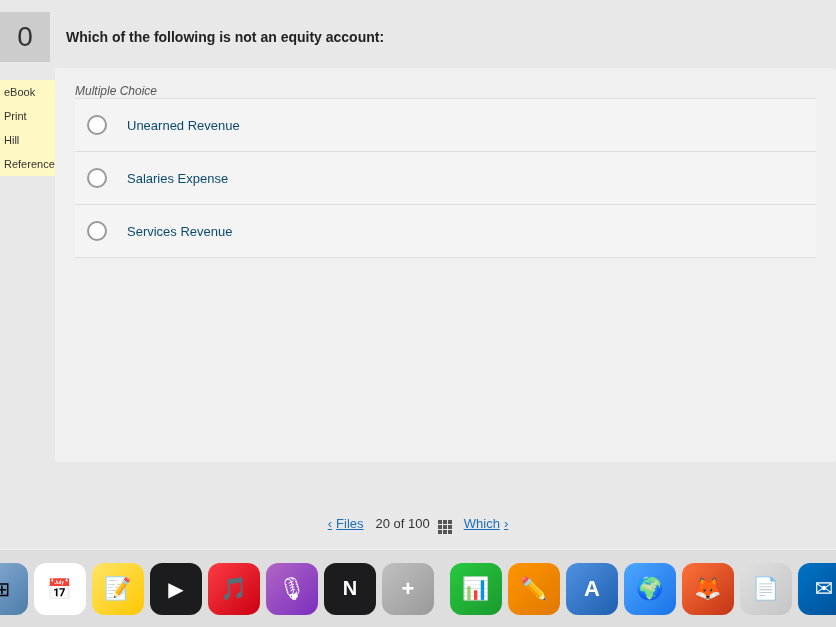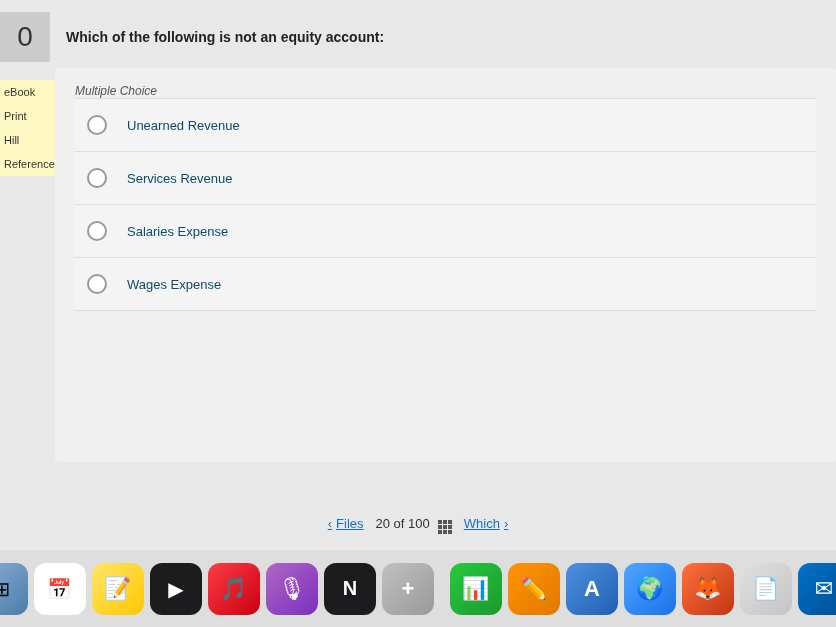--- a/index.html
+++ b/index.html
@@ -293,32 +293,28 @@
     <div class="multiple-choice-label">Multiple Choice</div>
     <div class="options-list">
 
       <div class="option-row">
         <div class="radio-circle"></div>
         <span class="option-label">Unearned Revenue</span>
       </div>
 
       <div class="option-row">
         <div class="radio-circle"></div>
+        <span class="option-label">Salaries Expense</span>
+      </div>
+
+      <div class="option-row">
+        <div class="radio-circle"></div>
         <span class="option-label">Services Revenue</span>
       </div>
 
-      <div class="option-row">
-        <div class="radio-circle"></div>
-        <span class="option-label">Salaries Expense</span>
-      </div>
-
-      <div class="option-row">
-        <div class="radio-circle"></div>
-        <span class="option-label">Wages Expense</span>
-      </div>
 
     </div>
   </div>
 
 </div>
 
 <div class="mcgraw-logo">
   <span class="mcgraw-text">Mc<br>Graw<br>Hill</span>
 </div>
 

